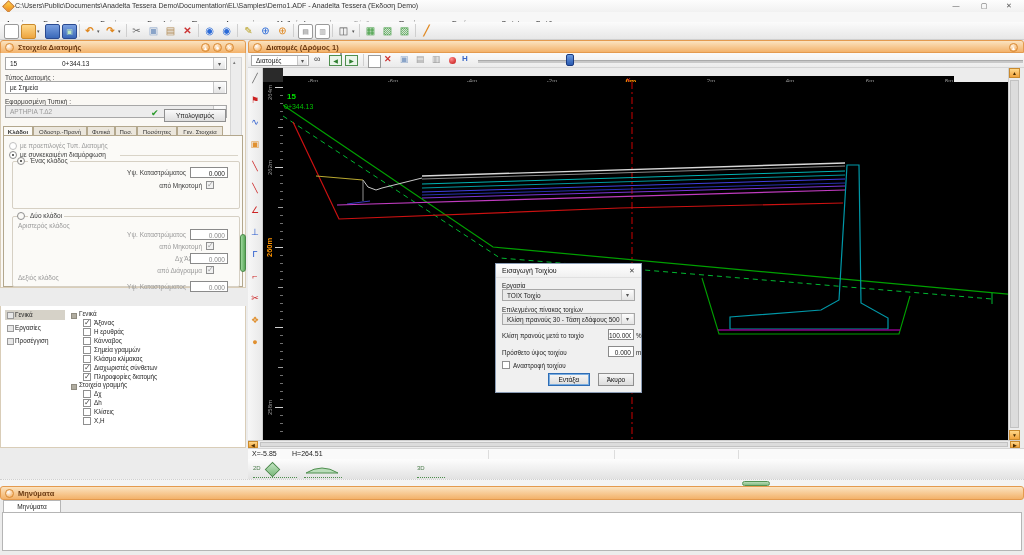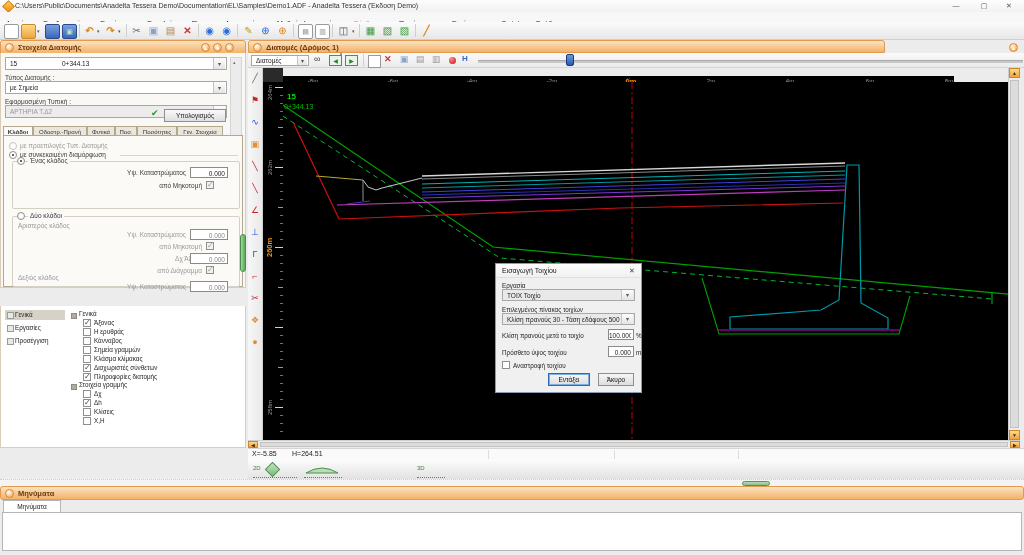--- a/index.html
+++ b/index.html
@@ -248,21 +248,21 @@
     <span class="abs cb" style="left:82px;top:84px;"></span>
       <span class="trlbl" style="left:93px;top:84px;">Δχ</span>
     <span class="abs cb checked" style="left:82px;top:93px;"></span>
       <span class="trlbl" style="left:93px;top:93px;">Δh</span>
     <span class="abs cb" style="left:82px;top:102px;"></span>
       <span class="trlbl" style="left:93px;top:102px;">Κλίσεις</span>
     <span class="abs cb" style="left:82px;top:111px;"></span>
       <span class="trlbl" style="left:93px;top:111px;">Χ,Η</span>
   </div>
 
-  <div class="abs phdr" style="left:248px;top:40px;width:637px;height:13px;">
+  <div class="abs phdr" style="left:248px;top:40px;width:776px;height:13px;">
     <span class="pico"></span>
     <span class="ptitle">Διατομές (Δρόμος 1)</span>
     <span class="hbtn" style="left:760px;">▴</span>
   </div>
 
   <div class="abs" style="left:248px;top:53px;width:776px;height:15px;background:linear-gradient(#fafafa,#ebebeb);border-bottom:1px solid #d5d5d5;box-sizing:border-box;">
     <div class="abs combo" style="left:3px;top:2px;width:58px;height:11px;">
       <span class="cv" style="top:1px;">Διατομές</span>
       <span class="ca" style="width:9px;line-height:10px;">▾</span>
     </div>

